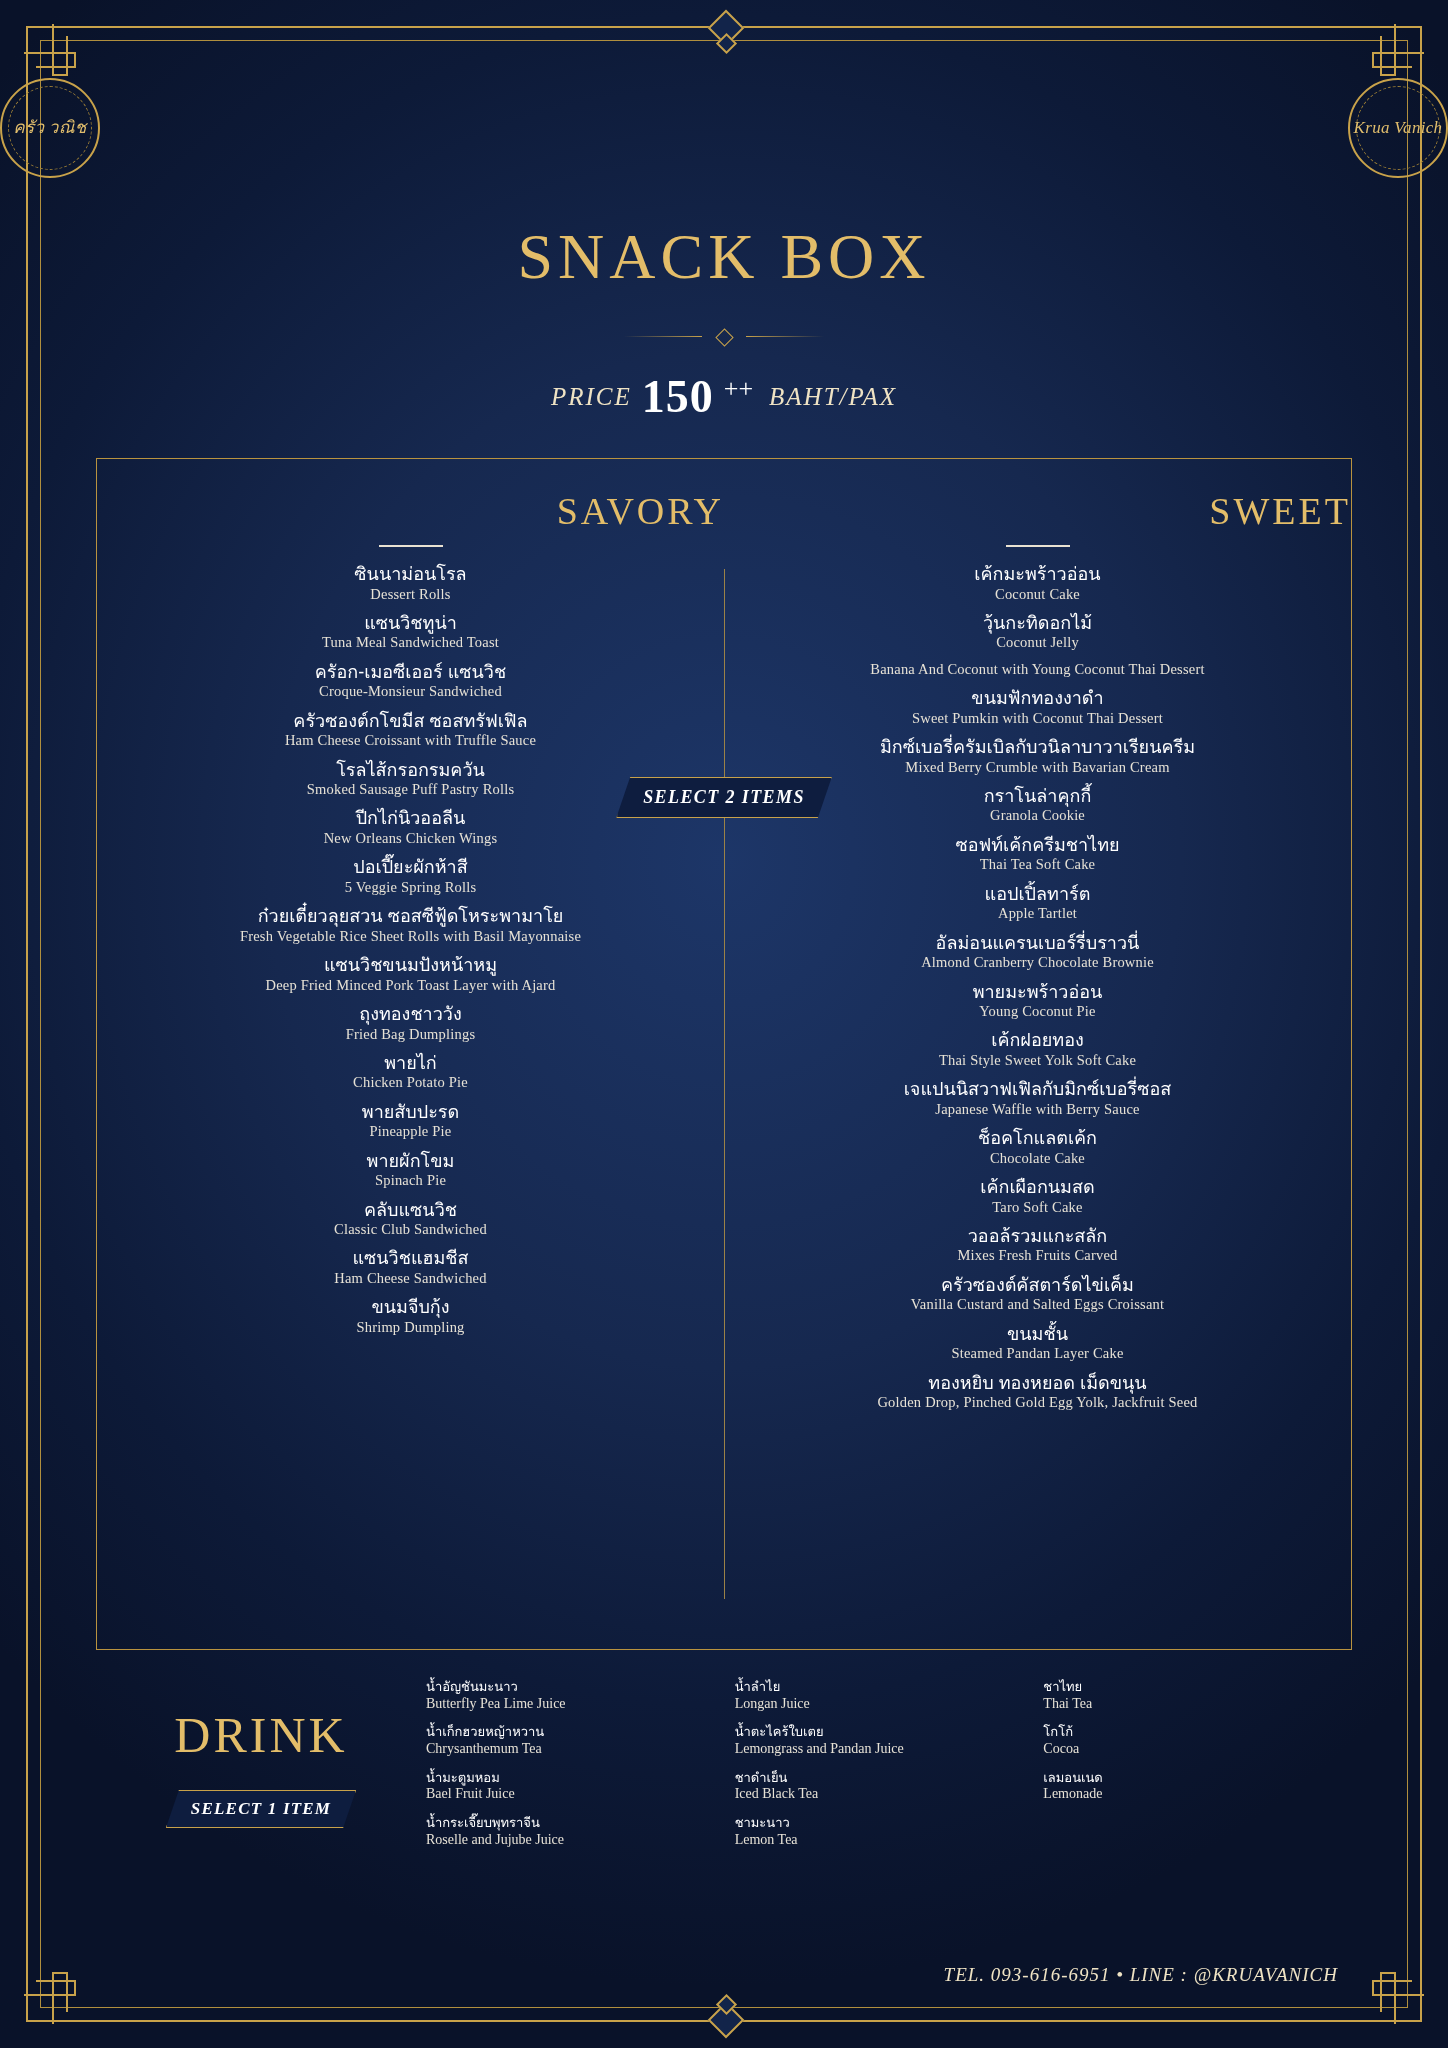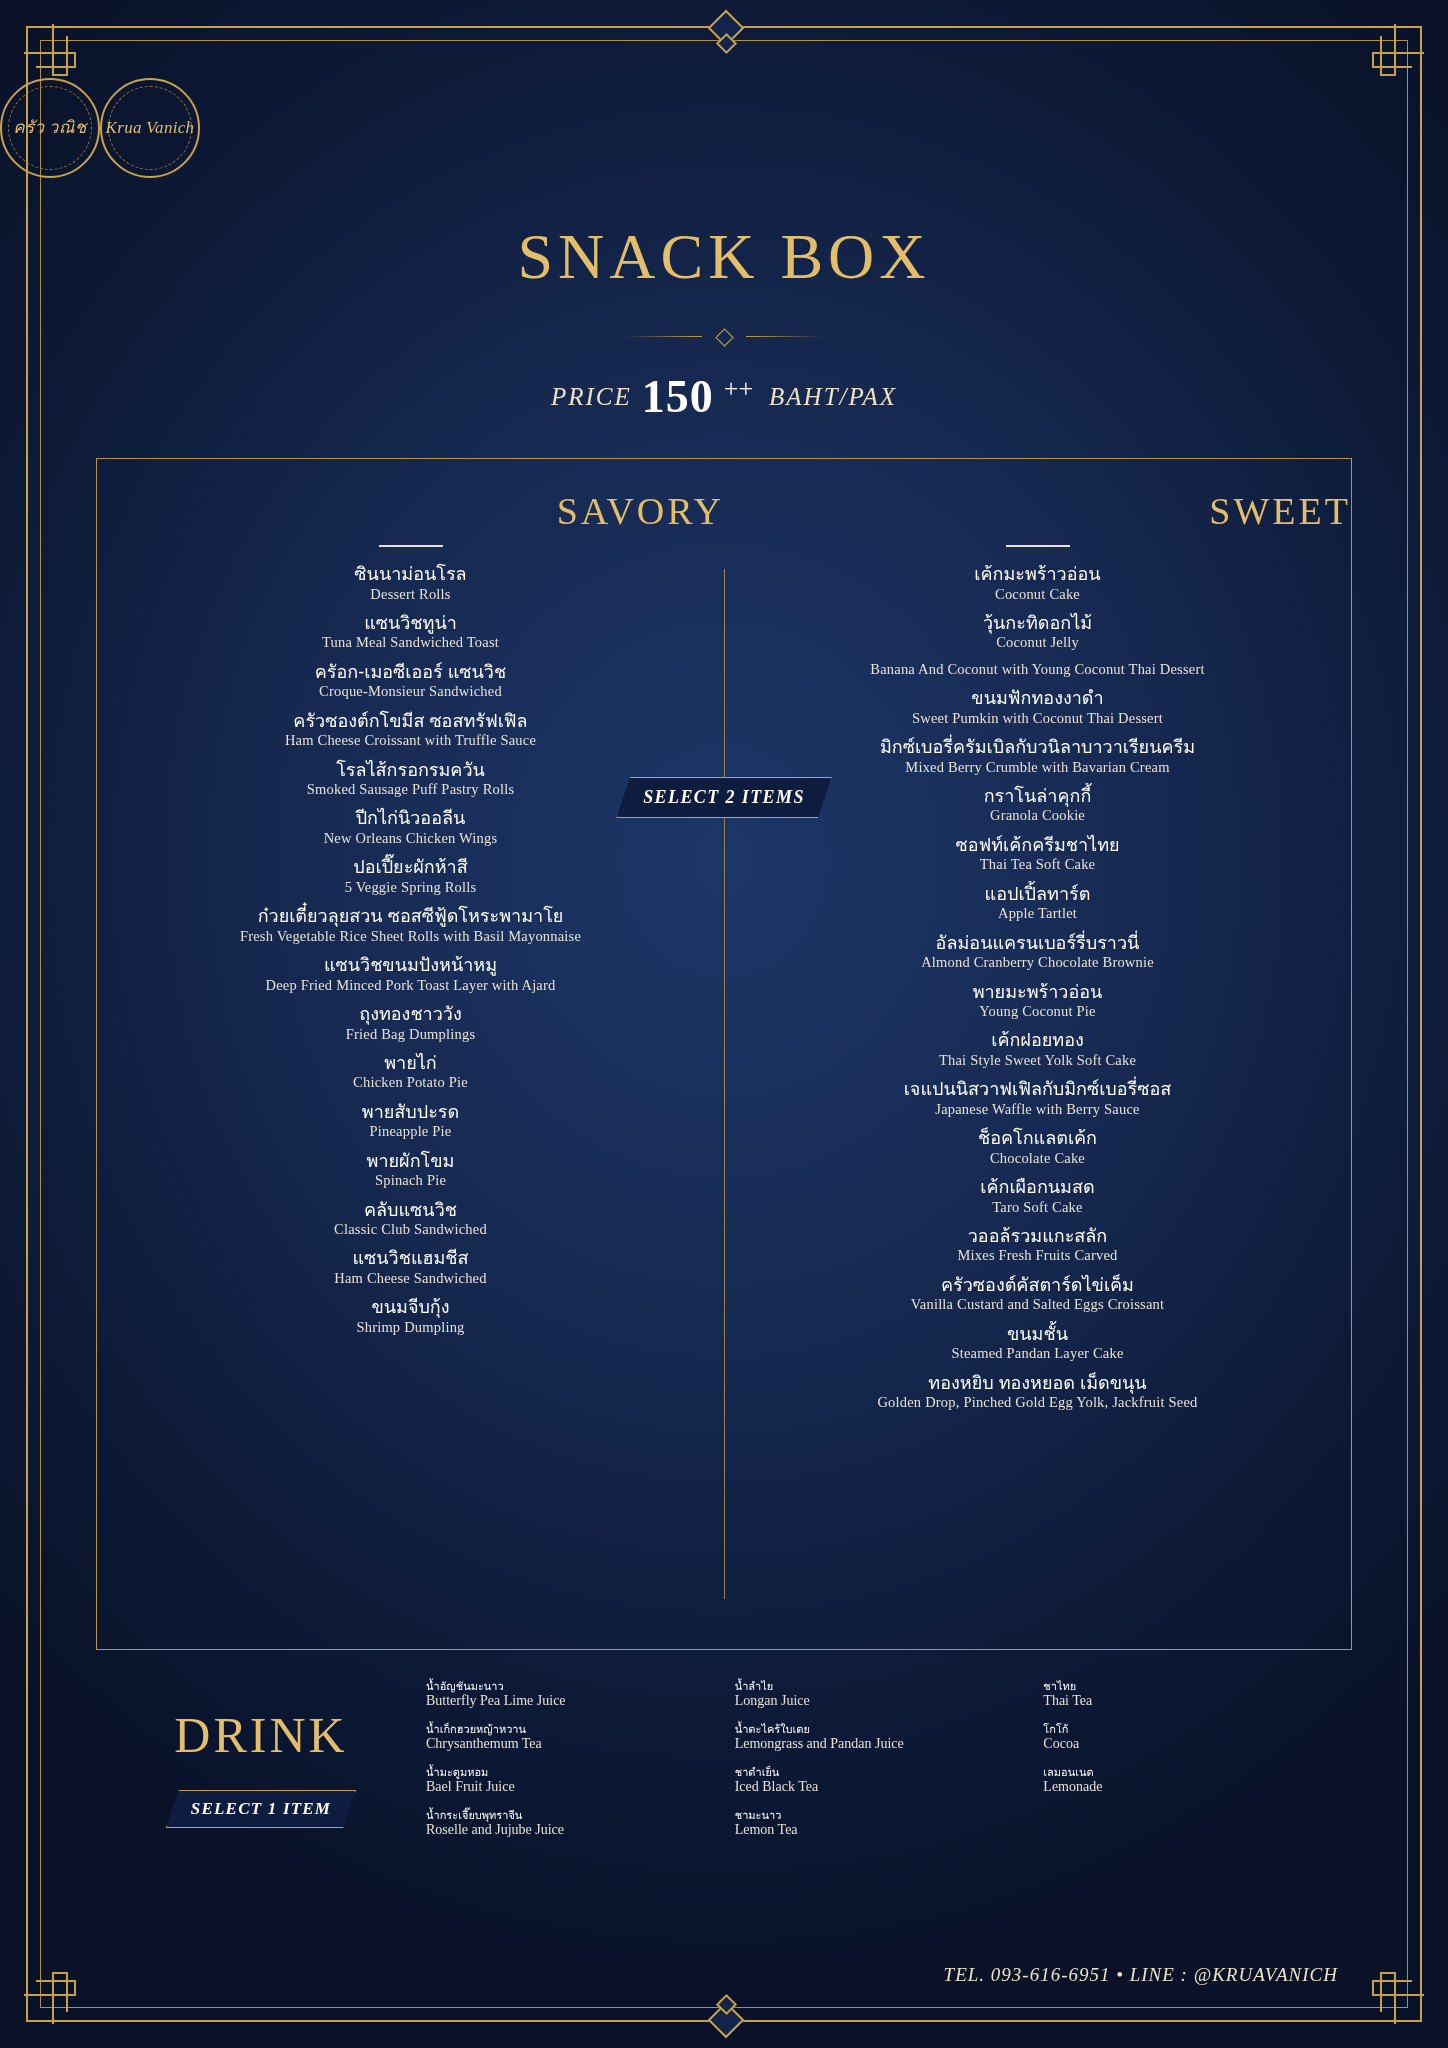--- a/index.html
+++ b/index.html
@@ -68,21 +68,22 @@
   .diamond.top    { left: 50%; margin-left: -11px; top: 15px; }
   .diamond.top2   { left: 50%; margin-left: -5.5px; top: 36px; }
   .diamond.bottom { left: 50%; margin-left: -11px; bottom: 15px; }
   .diamond.bottom2{ left: 50%; margin-left: -5.5px; bottom: 36px; }
 
   
   .logos {
     position: absolute;
     top: 78px; left: 0; right: 0;
     display: flex;
-    justify-content: flex-start;
+    justify-content: space-between;
+    gap: 28px;
   }
   .logo {
     width: 96px; height: 96px;
     border: 2px solid #c8a24a;
     border-radius: 50%;
     display: flex;
     align-items: center;
     justify-content: center;
     position: relative;
     color: #d8b25c;
@@ -264,23 +265,23 @@
   }
   .drink-cols {
     flex: 1;
     display: flex;
     gap: 0px;
     padding-top: 8px;
   }
   .drink-col { flex: 1; padding-right: 10px; }
   .drink-item { margin-bottom: 13px; }
   .drink-item .th {
-    font-size: 11px;
+    font-size: 13px;
     color: #ffffff;
-    font-family: Liberation Serif, serif;
+    font-family: Liberation Mono, monospace;
     line-height: 1.2;
   }
   .drink-item .en {
     font-size: 14px;
     color: #e7e2d6;
     line-height: 1.2;
   }
 
   .contact {
     position: absolute;

